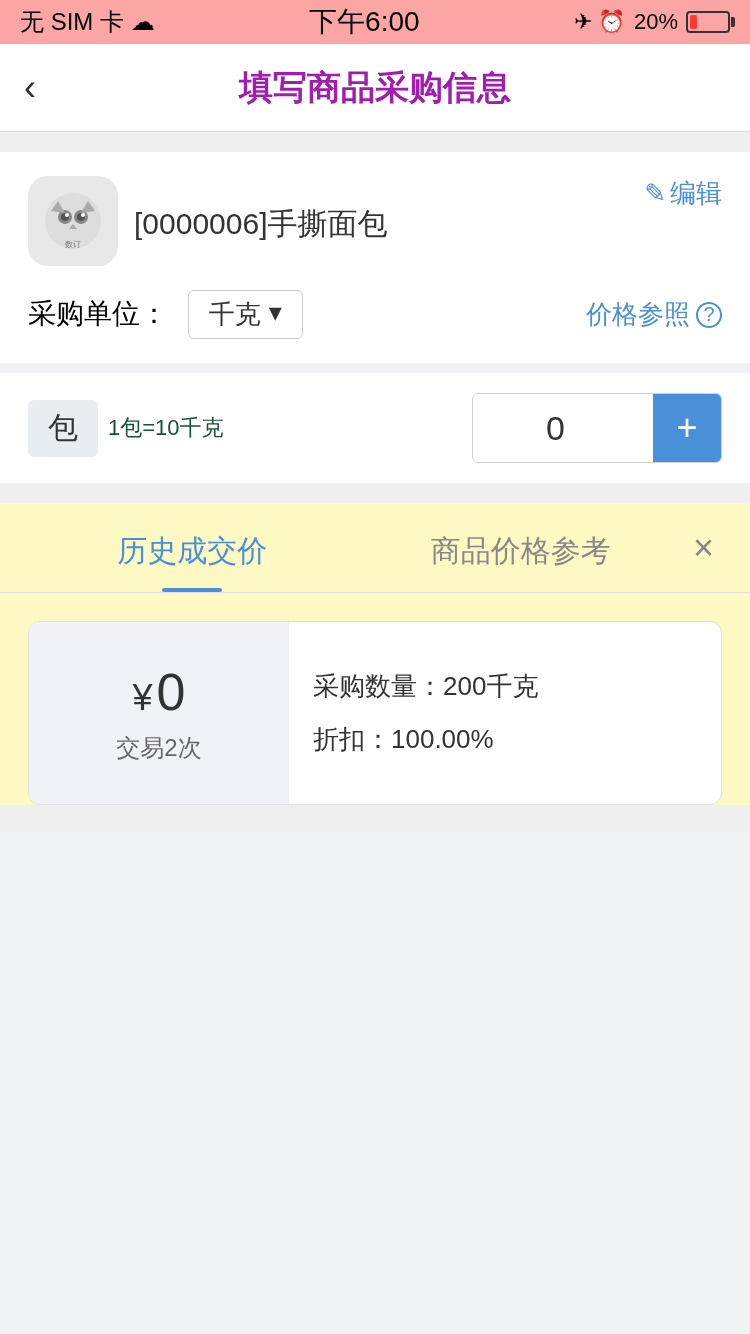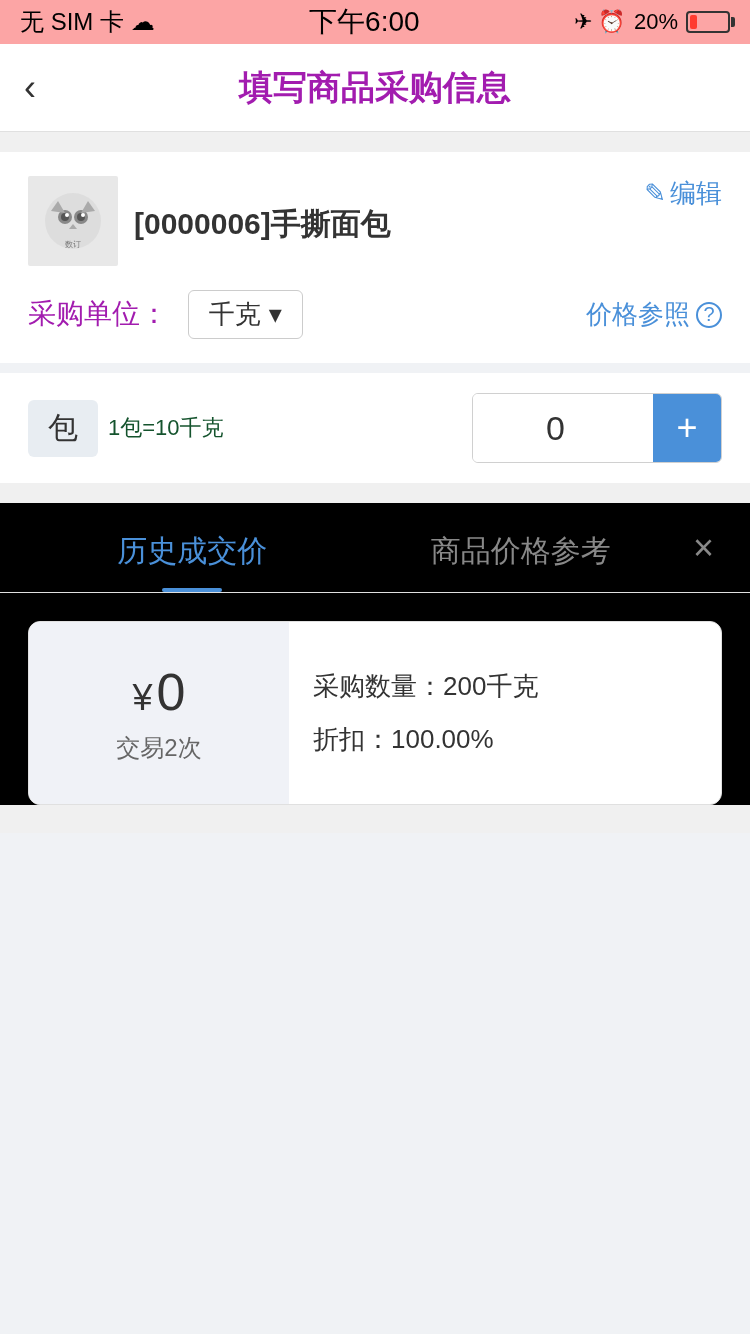--- a/index.html
+++ b/index.html
@@ -92,57 +92,57 @@
     }
     .product-left {
       display: flex;
       align-items: center;
       gap: 16px;
     }
     .product-thumb {
       width: 90px;
       height: 90px;
       background: #e8e8e8;
-      border-radius: 2px;
+      border-radius: 20px;
       display: flex;
       align-items: center;
       justify-content: center;
       overflow: hidden;
     }
     .product-name {
       font-size: 30px;
       color: #333;
-      font-weight: 700;
+      font-weight: 400;
       margin-top: 7px;
     }
     .edit-btn {
       color: #4a90d9;
       font-size: 26px;
       display: flex;
       align-items: center;
       gap: 4px;
       cursor: pointer;
     }
     .product-unit-row {
       margin-top: 24px;
       display: flex;
       align-items: center;
       justify-content: space-between;
     }
-    .unit-label { font-size: 28px; color: #a21caf; }
+    .unit-label { font-size: 28px; color: #000000; }
     .unit-select {
       border: 1px solid #ccc;
       border-radius: 6px;
       padding: 6px 20px;
       font-size: 26px;
       color: #333;
       background: #fff;
       margin-left: 12px;
       display: inline-flex;
-      align-items: center;
+      align-items: flex-start;
       gap: 8px;
     }
     .price-ref {
       color: #4a90d9;
       font-size: 26px;
       display: flex;
       align-items: center;
       gap: 6px;
       cursor: pointer;
     }
@@ -211,21 +211,21 @@
       border: none;
       font-size: 36px;
       display: flex;
       align-items: center;
       justify-content: center;
       cursor: pointer;
     }
 
     
     .tabs-section {
-      background: #000000;
+      background: #fef9c3;
       margin-top: 20px;
     }
     .tabs-header {
       display: flex;
       align-items: center;
       border-bottom: 1px solid #e0e0e0;
       padding: 0 28px;
       position: relative;
     }
     .tab-item {

